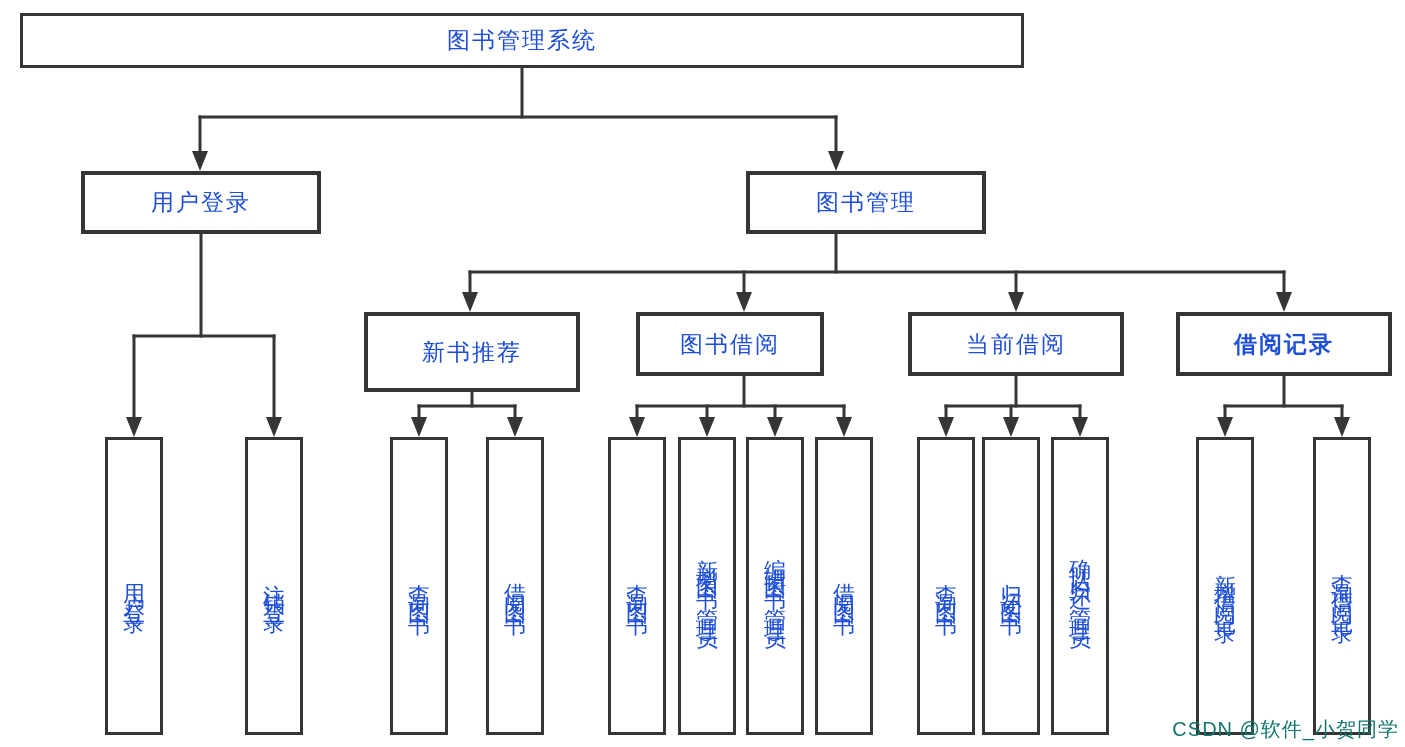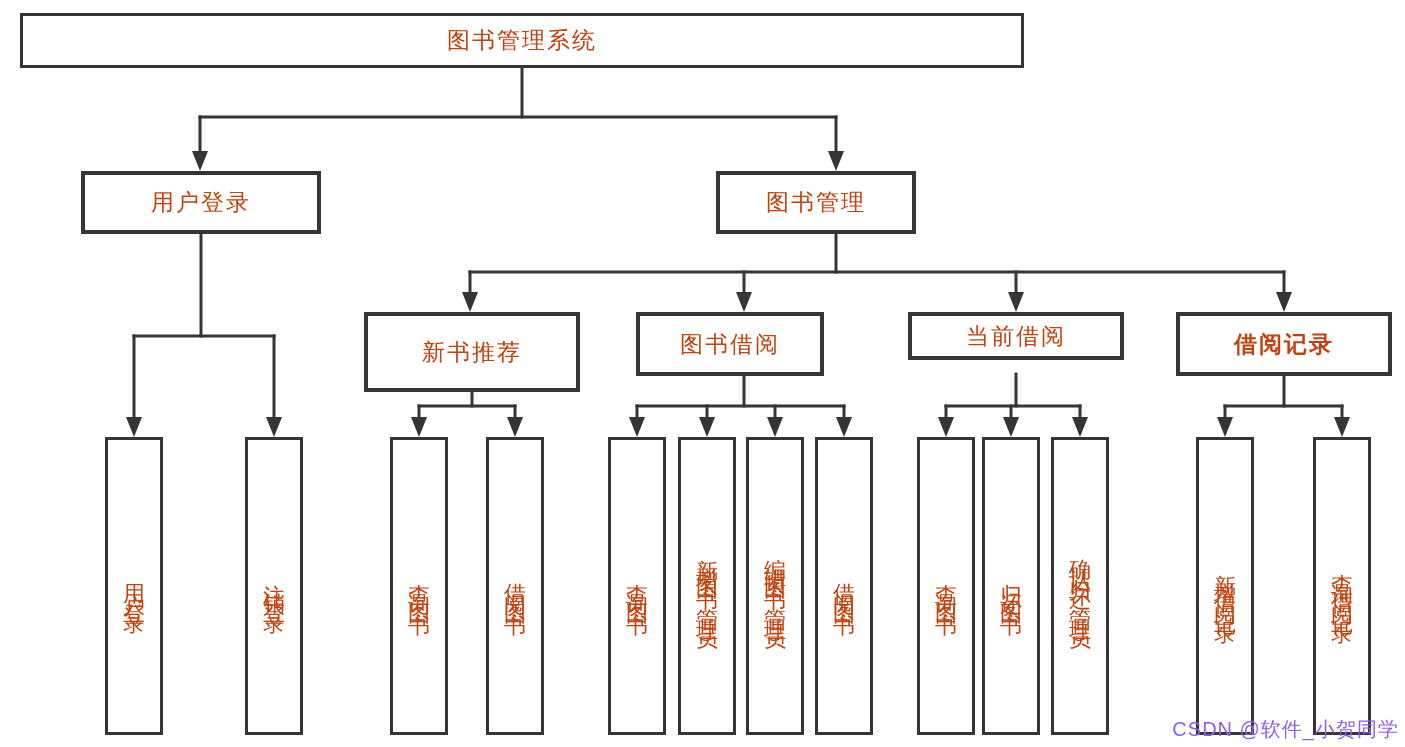--- a/index.html
+++ b/index.html
@@ -8,34 +8,34 @@
     width:1405px;height:747px;
     background:#ffffff;
     font-family:"Liberation Sans","DejaVu Sans",sans-serif;
     overflow:hidden;
   }
   .connectors{position:absolute;left:0;top:0;width:1405px;height:747px;pointer-events:none;}
   .node{
     position:absolute;box-sizing:border-box;
     background:#ffffff;border:3px solid #353535;
     display:flex;align-items:center;justify-content:center;
-    color:#c2410c;
+    color:#1d4ed8;
   }
   .h{font-size:23px;letter-spacing:2px;}
   .lvl2,.lvl3{border-width:4px;}
   .leaf{
     writing-mode:vertical-rl;
     text-orientation:mixed;
     font-size:22px;line-height:1;letter-spacing:10px;
     width:58px;height:298px;top:437px;
   }
   .watermark{
     position:absolute;top:716px;right:6px;
     font-size:20px;letter-spacing:1px;
-    color:#8b5cf6;
+    color:#0f766e;
   }
 </style>
 </head>
 <body>
 
 <div class="canvas">
 
   <svg class="connectors" viewBox="0 0 1405 747" xmlns="http://www.w3.org/2000/svg">
     <g stroke="#353535" stroke-width="3" stroke-linecap="square" fill="none">
 
@@ -98,25 +98,25 @@
       <polygon points="1003,417 1019,417 1011,437"></polygon>
       <polygon points="1072,417 1088,417 1080,437"></polygon>
       <polygon points="1217,417 1233,417 1225,437"></polygon>
       <polygon points="1334,417 1350,417 1342,437"></polygon>
     </g>
   </svg>
 
   <div class="node h" style="left:20px;top:13px;width:1004px;height:55px;">图书管理系统</div>
 
   <div class="node h lvl2" style="left:81px;top:171px;width:240px;height:63px;">用户登录</div>
-  <div class="node h lvl2" style="left:716px;top:171px;width:200px;height:63px;">图书管理</div>
+  <div class="node h lvl2" style="left:746px;top:171px;width:240px;height:63px;">图书管理</div>
 
   <div class="node h lvl3" style="left:364px;top:312px;width:216px;height:80px;">新书推荐</div>
   <div class="node h lvl3" style="left:636px;top:312px;width:188px;height:64px;">图书借阅</div>
-  <div class="node h lvl3" style="left:908px;top:312px;width:216px;height:48px;">当前借阅</div>
+  <div class="node h lvl3" style="left:908px;top:312px;width:216px;height:64px;">当前借阅</div>
   <div class="node h lvl3" style="left:1176px;top:312px;width:216px;height:64px;font-weight:bold;">借阅记录</div>
 
   <div class="node leaf" style="left:105px;">用户登录</div>
   <div class="node leaf" style="left:245px;">注销登录</div>
 
   <div class="node leaf" style="left:390px;">查询图书</div>
   <div class="node leaf" style="left:486px;">借阅图书</div>
 
   <div class="node leaf" style="left:608px;">查询图书</div>
   <div class="node leaf" style="left:678px;">新增图书（管理员）</div>

